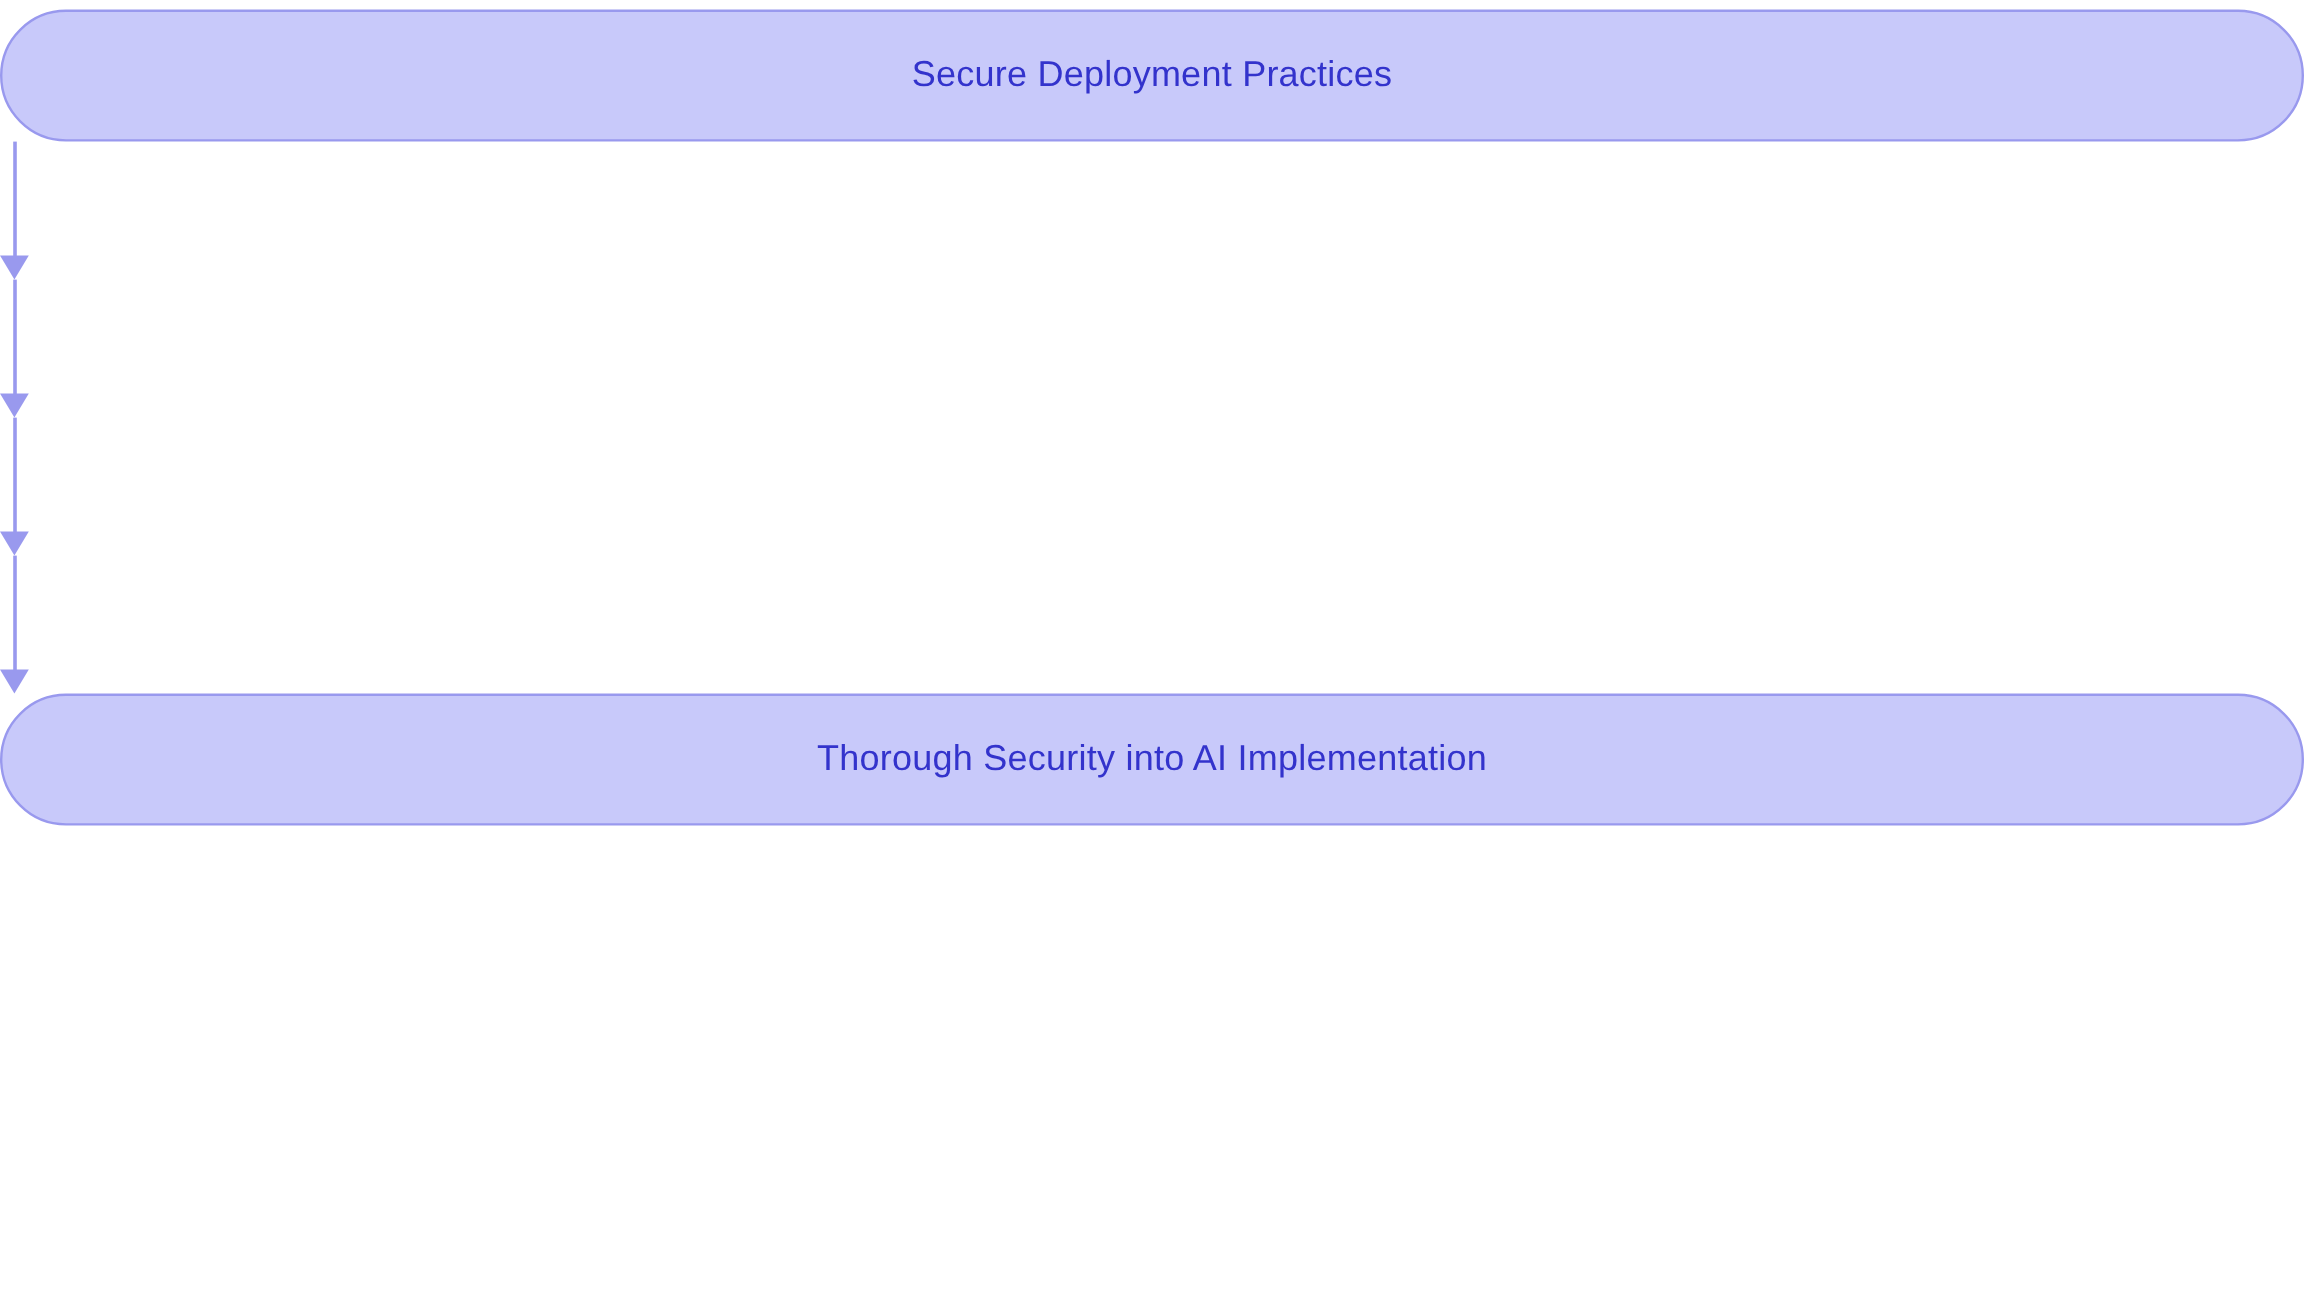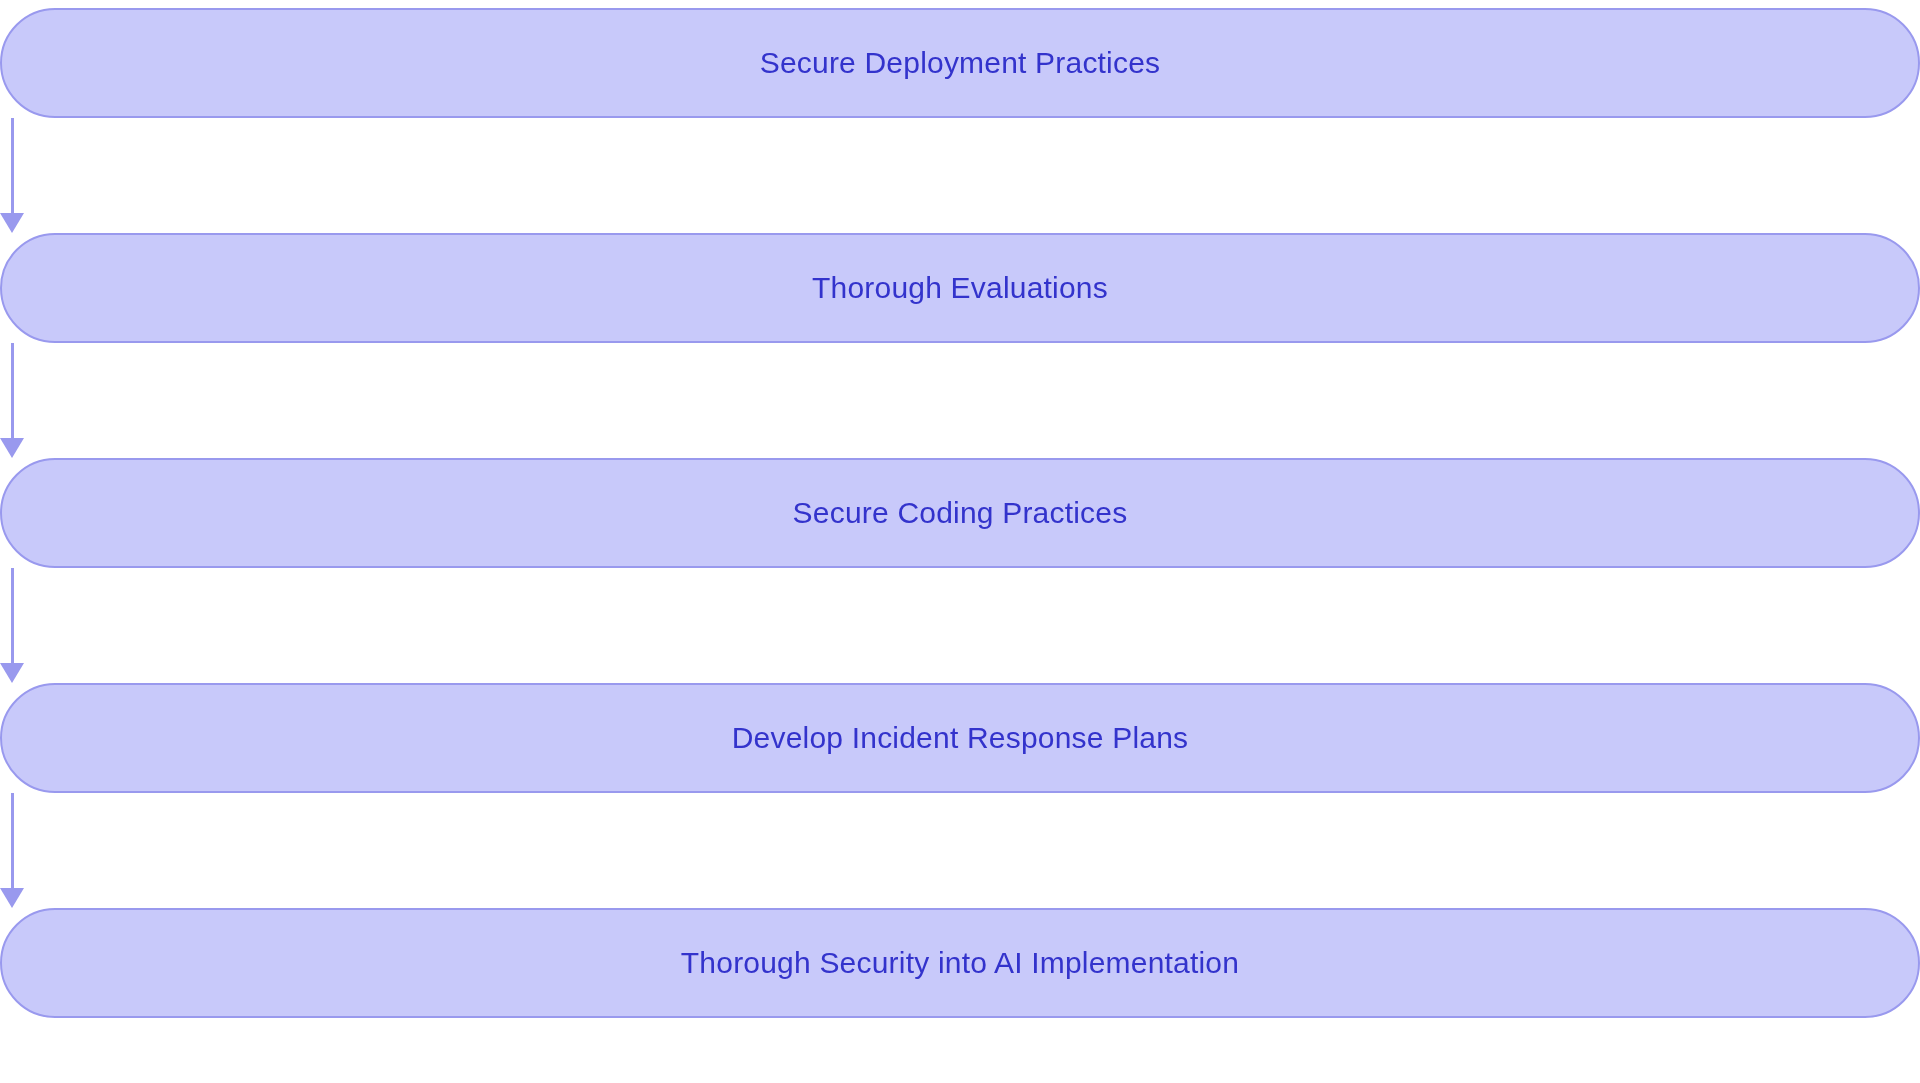--- a/index.html
+++ b/index.html
@@ -90,41 +90,32 @@
 
     <div class="flow-node">
       <span class="flow-node-label">Secure Deployment Practices</span>
     </div>
 
     <div class="flow-connector">
       <div class="connector-line"></div>
       <div class="connector-arrowhead"></div>
     </div>
 
-    <div class="flow-node">
-      <span class="flow-node-label">Thorough Evaluations</span>
-    </div>
 
     <div class="flow-connector">
       <div class="connector-line"></div>
       <div class="connector-arrowhead"></div>
     </div>
 
-    <div class="flow-node">
-      <span class="flow-node-label">Secure Coding Practices</span>
-    </div>
 
     <div class="flow-connector">
       <div class="connector-line"></div>
       <div class="connector-arrowhead"></div>
     </div>
 
-    <div class="flow-node">
-      <span class="flow-node-label">Develop Incident Response Plans</span>
-    </div>
 
     <div class="flow-connector">
       <div class="connector-line"></div>
       <div class="connector-arrowhead"></div>
     </div>
 
     <div class="flow-node">
       <span class="flow-node-label">Thorough Security into AI Implementation</span>
     </div>
 

